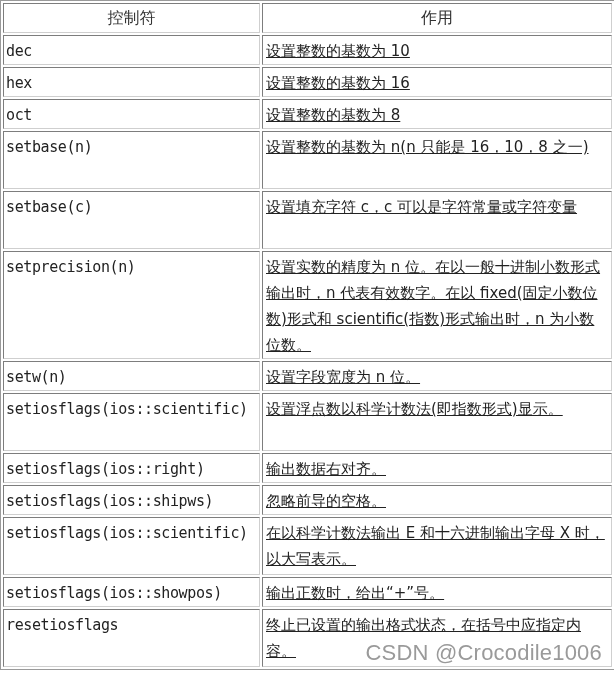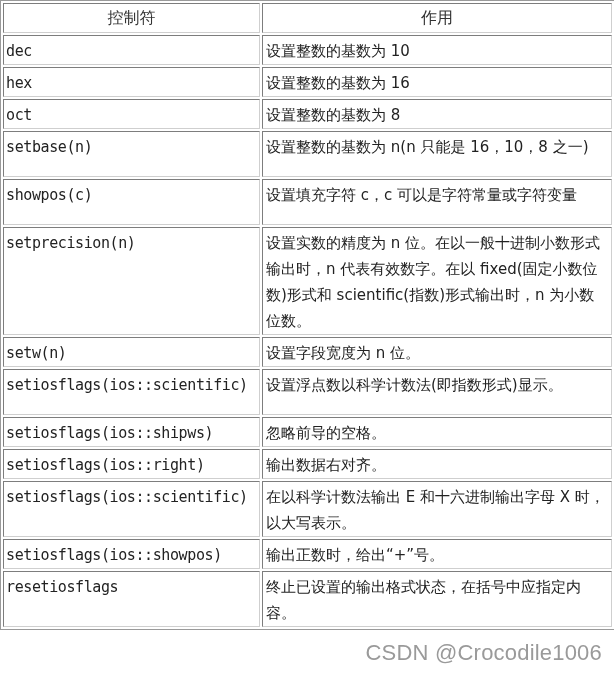--- a/index.html
+++ b/index.html
@@ -49,27 +49,28 @@
     }
     .col-a { width: 257px; }
     .col-b { width: 350px; }
     .tbl td.desc {
       font-family: "DejaVu Sans", sans-serif;
       font-size: 15px;
       line-height: 26px;
       padding-top: 2px;
       padding-left: 3px;
       padding-right: 4px;
+      text-decoration: underline;
     }
     .tbl td.code {
       padding-top: 3px;
       letter-spacing: -0.4px;
     }
     .r-single td { height: 28px; }
-    .r-double td { height: 46px; }
+    .r-double td { height: 58px; }
     .r-quad td   { height: 100px; }
     .watermark {
       position: absolute;
       right: 12px;
       bottom: 8px;
       font-family: "Liberation Sans", sans-serif;
       font-size: 22px;
       color: #9a9a9a;
       letter-spacing: 0.2px;
     }
@@ -99,42 +100,42 @@
     </tr>
     <tr class="r-single">
       <td class="code">oct</td>
       <td class="desc">设置整数的基数为 8</td>
     </tr>
     <tr class="r-double">
       <td class="code">setbase(n)</td>
       <td class="desc">设置整数的基数为 n(n 只能是 16，10，8 之一)</td>
     </tr>
     <tr class="r-double">
-      <td class="code">showpos(c)</td>
+      <td class="code">setbase(c)</td>
       <td class="desc">设置填充字符 c，c 可以是字符常量或字符变量</td>
     </tr>
     <tr class="r-quad">
       <td class="code">setprecision(n)</td>
       <td class="desc">设置实数的精度为 n 位。在以一般十进制小数形式输出时，n 代表有效数字。在以 fixed(固定小数位数)形式和 scientific(指数)形式输出时，n 为小数位数。</td>
     </tr>
     <tr class="r-single">
       <td class="code">setw(n)</td>
       <td class="desc">设置字段宽度为 n 位。</td>
     </tr>
     <tr class="r-double">
       <td class="code">setiosflags(ios::scientific)</td>
       <td class="desc">设置浮点数以科学计数法(即指数形式)显示。</td>
     </tr>
     <tr class="r-single">
+      <td class="code">setiosflags(ios::right)</td>
+      <td class="desc">输出数据右对齐。</td>
+    </tr>
+    <tr class="r-single">
       <td class="code">setiosflags(ios::shipws)</td>
       <td class="desc">忽略前导的空格。</td>
-    </tr>
-    <tr class="r-single">
-      <td class="code">setiosflags(ios::right)</td>
-      <td class="desc">输出数据右对齐。</td>
     </tr>
     <tr class="r-double">
       <td class="code">setiosflags(ios::scientific)</td>
       <td class="desc">在以科学计数法输出 E 和十六进制输出字母 X 时，以大写表示。</td>
     </tr>
     <tr class="r-single">
       <td class="code">setiosflags(ios::showpos)</td>
       <td class="desc">输出正数时，给出“+”号。</td>
     </tr>
     <tr class="r-double">

